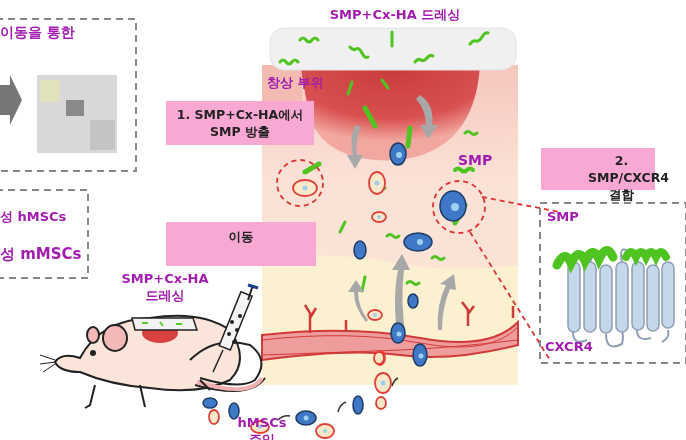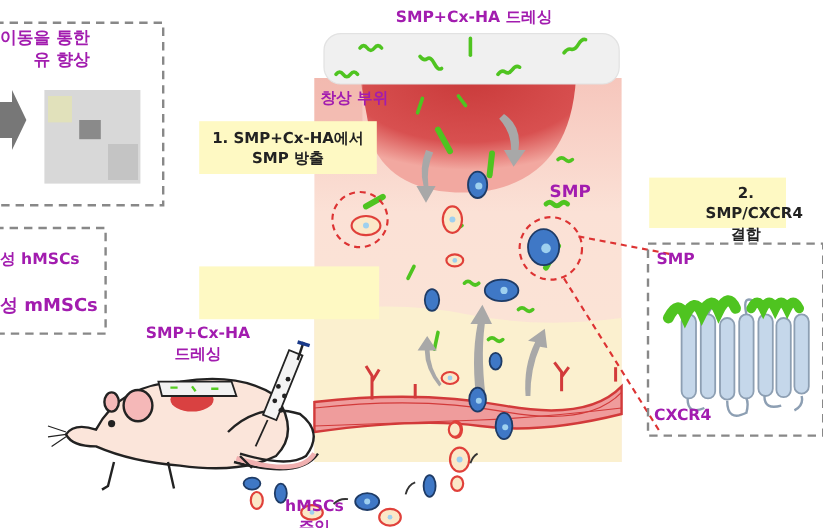--- a/index.html
+++ b/index.html
@@ -1,20 +1,20 @@
 <!DOCTYPE html>
 <html><head>
 <meta charset="utf-8">
 <style>
   html, body { margin:0; padding:0; }
   body { width:686px; height:440px; background:#ffffff; position:relative; overflow:hidden;
          font-family:"DejaVu Sans", "Liberation Sans", sans-serif; color:#222; }
   .abs { position:absolute; }
   .label { font-weight:bold; font-size:13px; color:#a21caf; text-align:center; line-height:17px; }
-  .callout { background:#fef9c3; font-weight:bold; font-size:12.5px; text-align:center; line-height:17px; color:#222; }
+  .callout { background:#f9a8d4; font-weight:bold; font-size:12.5px; text-align:center; line-height:17px; color:#222; }
   svg { position:absolute; left:0; top:0; }
 </style>
 </head>
 <body>
 
 <svg width="686" height="440" viewBox="0 0 686 440">
   <defs>
     <radialGradient id="woundGrad" cx="50%" cy="0%" r="80%">
       <stop offset="0%" stop-color="#c93a3a"></stop>
       <stop offset="70%" stop-color="#d85050"></stop>
@@ -192,37 +192,37 @@
         <circle cx="237" cy="330" r="2"></circle>
         <circle cx="229" cy="334" r="2"></circle>
         <circle cx="234" cy="342" r="2"></circle>
         <circle cx="240" cy="316" r="2"></circle>
       </g>
   </g>
 </svg>
 
 <div class="abs label" style="left:0;top:23px;text-align:right;font-size:14px;line-height:18px;">
   <div>이동을 통한</div>
-  <div>유 향상</div>
 </div>
 <div class="abs label" style="left:0;top:208px;text-align:left;font-size:13px;">성 hMSCs</div>
 <div class="abs label" style="left:0;top:246px;text-align:left;font-size:15px;">성 mMSCs</div>
 
 <div class="abs label" style="left:300px;top:6px;width:190px;font-size:13px;">SMP+Cx-HA 드레싱</div>
 <div class="abs label" style="left:267px;top:74px;font-size:13px;text-align:left;">창상 부위</div>
 
 <div class="abs callout" style="left:166px;top:101px;width:148px;height:44px;padding-top:5px;box-sizing:border-box;">
   <div>1. SMP+Cx-HA에서</div>
   <div>SMP 방출</div>
 </div>
 <div class="abs callout" style="left:541px;top:148px;width:114px;height:42px;padding-top:4px;box-sizing:border-box;padding-left:47px;">
   <div>2. SMP/CXCR4</div>
   <div>결합</div>
 </div>
 <div class="abs callout" style="left:166px;top:222px;width:150px;height:44px;padding-top:6px;box-sizing:border-box;">
+  <div>이동</div>
 </div>
 
 <div class="abs label" style="left:458px;top:152px;font-size:14px;">SMP</div>
 <div class="abs label" style="left:547px;top:208px;font-size:13px;text-align:left;">SMP</div>
 <div class="abs label" style="left:545px;top:338px;font-size:13px;text-align:left;">CXCR4</div>
 
 <div class="abs label" style="left:115px;top:270px;width:100px;font-size:13px;">
   <div>SMP+Cx-HA</div>
   <div>드레싱</div>
 </div>

